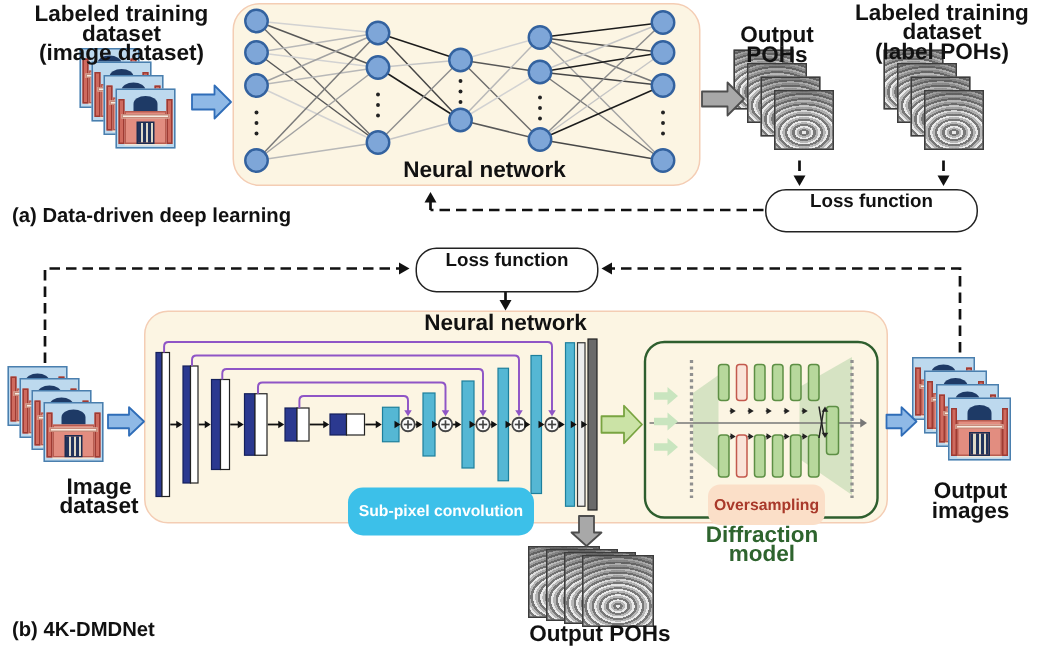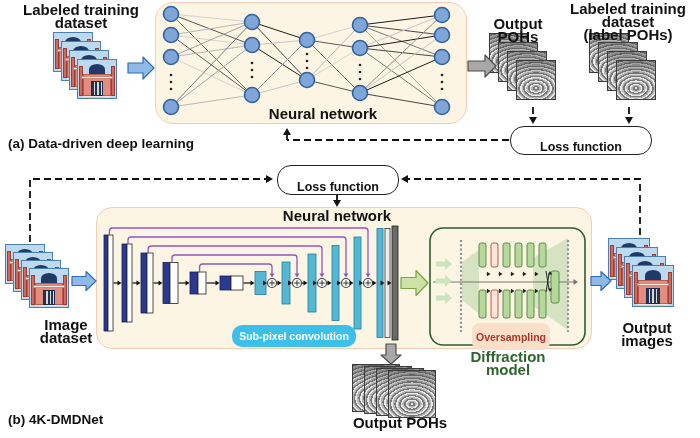--- a/index.html
+++ b/index.html
@@ -4,24 +4,24 @@
 <style>
   html,body{margin:0;padding:0;background:#fff;}
   #canvas{position:relative;width:700px;height:438px;background:#fff;overflow:hidden;
           font-family:"Liberation Sans",sans-serif;}
   .cream-box{position:absolute;background:#fcf5e3;border:1.5px solid #f4cdb4;z-index:1;box-sizing:border-box;}
   #box-a{left:155px;top:2px;width:312px;height:122px;border-radius:18px;}
   #box-b{left:96px;top:207px;width:496px;height:142px;border-radius:16px;}
   .lbl{position:absolute;font-weight:bold;color:#111;text-align:center;z-index:5;line-height:13px;font-size:15px;}
   .cap{position:absolute;font-weight:bold;color:#111;font-size:13.5px;z-index:5;}
   .pill{position:absolute;background:#fff;border:1.6px solid #222;border-radius:14px;z-index:5;
-        display:flex;align-items:flex-end;justify-content:center;font-weight:bold;font-size:12.5px;color:#111;}
+        display:flex;align-items:flex-start;justify-content:center;font-weight:bold;font-size:12.5px;color:#111;}
   .tagpill{position:absolute;z-index:5;display:flex;align-items:center;justify-content:center;
         font-weight:bold;border-radius:10px;}
-  #pill-subpixel{left:232px;top:325px;width:124px;height:22px;background:#3cc0e9;color:#fff;font-size:10.5px;}
+  #pill-subpixel{left:232px;top:325px;width:124px;height:32px;background:#3cc0e9;color:#fff;font-size:10.5px;}
   #pill-oversampling{left:472px;top:323px;width:78px;height:27px;background:#fbdfc8;color:#a9392a;font-size:10.5px;border-radius:8px;}
   .stack{position:absolute;z-index:2;}
   .frame{position:absolute;box-sizing:border-box;}
   .building{background:#bdd9ee;border:1px solid #4a7fae;overflow:hidden;}
   .poh{border:1px solid #3c3c3c;background-color:#9c9c9c;
     background-image:
       linear-gradient(180deg,rgba(70,70,70,.5),rgba(150,150,150,0) 45%),
       repeating-radial-gradient(ellipse 70% 50% at 50% 72%,rgba(238,238,238,.95) 0 1.5px,rgba(118,118,118,.95) 1.5px 3.2px,rgba(186,186,186,.9) 3.2px 4.8px),
       repeating-linear-gradient(90deg,rgba(40,40,40,.22) 0 1px,rgba(210,210,210,.15) 1px 2.2px);}
   .b-tower{position:absolute;top:16%;bottom:6%;width:9%;background:#cf6a5e;border:1px solid #9e3b33;box-sizing:border-box;}
@@ -36,20 +36,21 @@
 </head>
 <body>
 
 <div id="canvas">
 
   <div class="cream-box" id="box-a"></div>
   <div class="cream-box" id="box-b"></div>
 
   <div class="lbl" style="left:5px;top:3px;width:152px;">
     <div>Labeled training dataset</div>
+    <div>(image dataset)</div>
   </div>
   <div class="lbl" style="left:263px;top:107px;width:120px;">Neural network</div>
   <div class="lbl" style="left:473px;top:17px;width:90px;">Output POHs</div>
   <div class="lbl" style="left:553px;top:2px;width:150px;">
     <div>Labeled training dataset</div>
     <div>(label POHs)</div>
   </div>
   <div class="pill" style="left:510px;top:126px;width:140px;height:27px;">
     <span>Loss function</span>
   </div>

